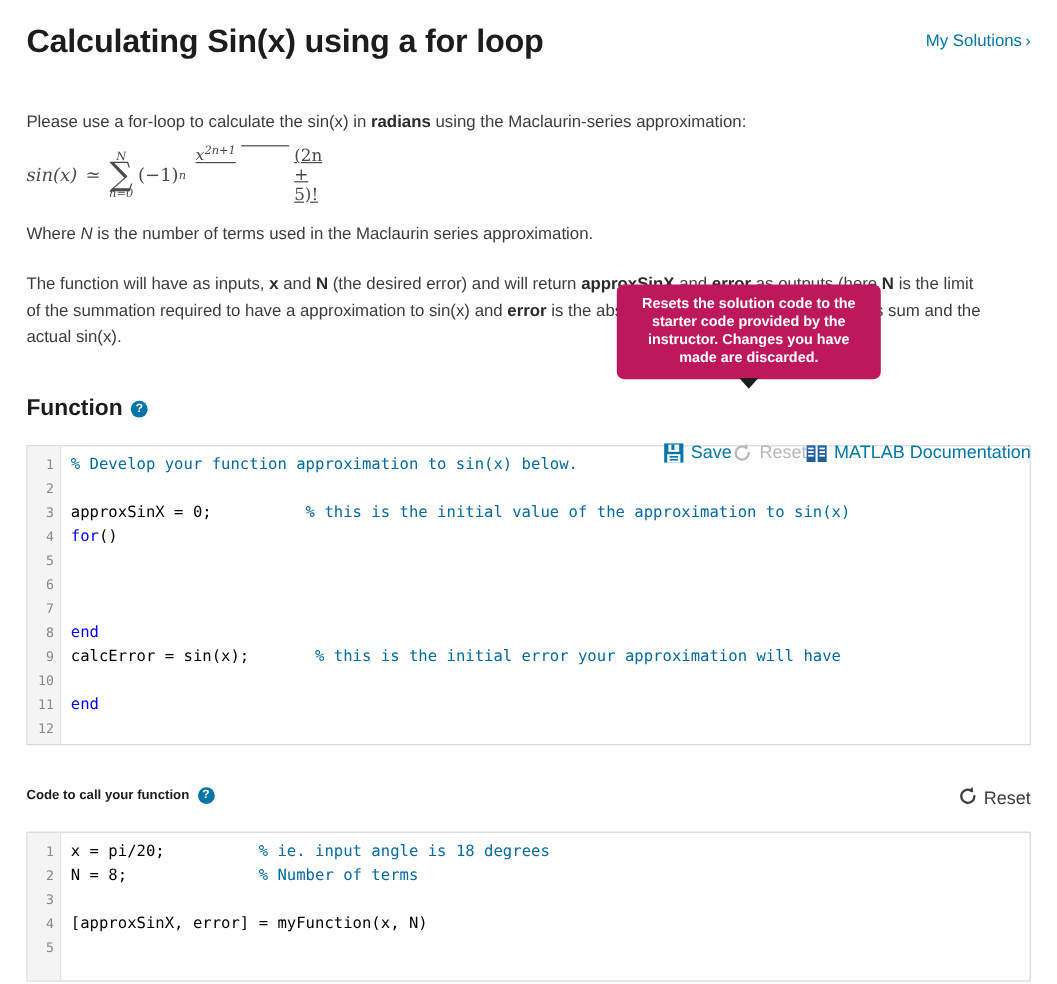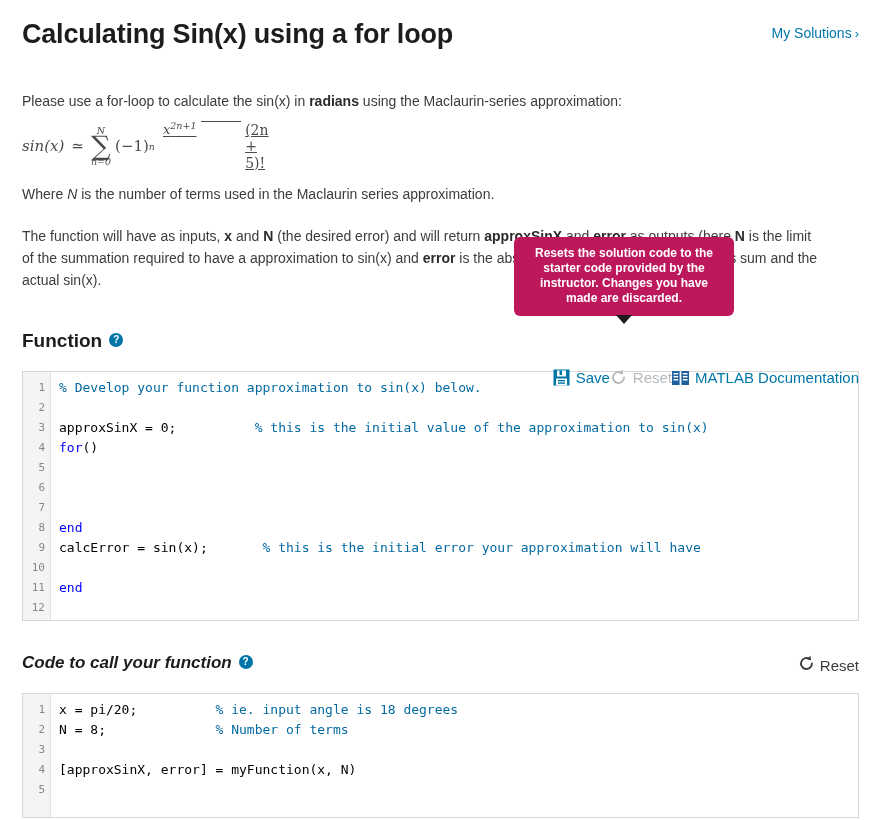--- a/index.html
+++ b/index.html
@@ -136,21 +136,21 @@
   }
   .section-head.second { margin-top: 30px; }
   .section-title {
     font-size: 19px;
     font-weight: bold;
     color: #1c1c1c;
     display: inline-block;
     vertical-align: middle;
     line-height: 24px;
   }
-  .section-title.small { font-size: 17px; font-style: italic; }
+  .section-title.small { font-size: 11px; }
   .help-icon {
     display: inline-block;
     width: 14px;
     height: 14px;
     border-radius: 50%;
     background: #0076a8;
     color: #ffffff;
     font-size: 10px;
     font-weight: bold;
     line-height: 14px;

